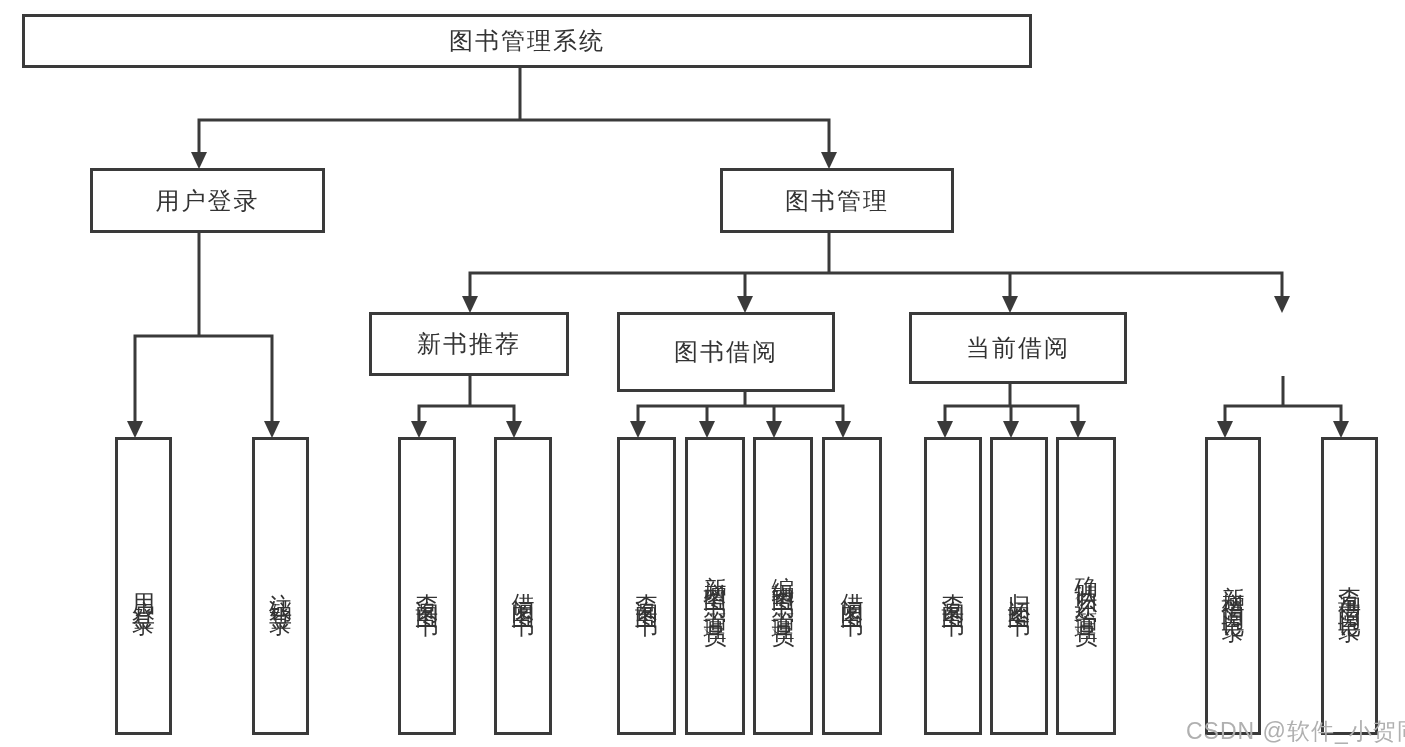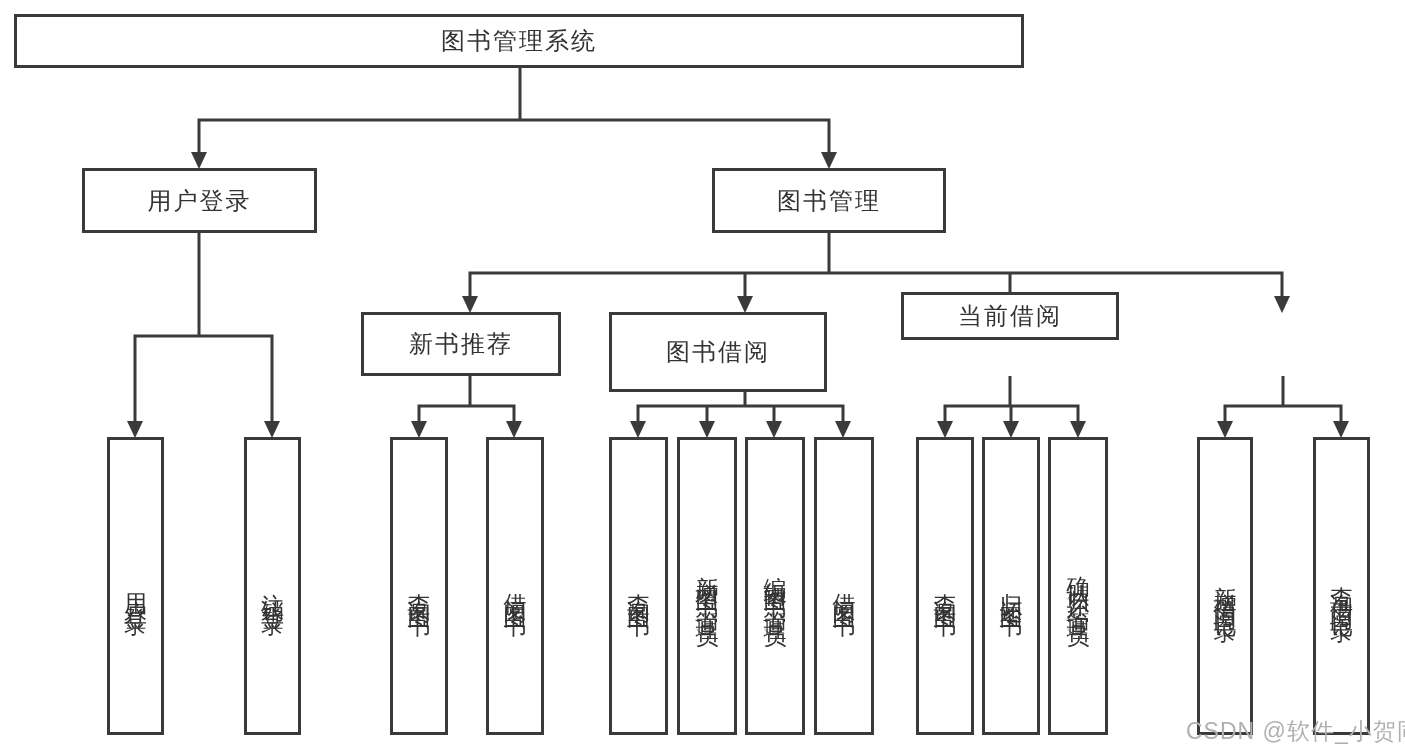--- a/index.html
+++ b/index.html
@@ -15,20 +15,21 @@
     position:absolute; left:0; top:0; width:1405px; height:747px;
     z-index:1; pointer-events:none;
   }
   .node {
     position:absolute;
     box-sizing:border-box;
     border:3px solid #3a3a3a;
     background:#ffffff;
     display:flex; align-items:center; justify-content:center;
     z-index:2;
+    margin-left:8px;
   }
   .hbox { font-size:24px; letter-spacing:2px; }
   .vbox {
     writing-mode:vertical-rl;
     text-orientation:mixed;
     font-size:23px;
     letter-spacing:7px;
     line-height:1;
     padding-top:6px;
   }
@@ -42,21 +43,21 @@
     letter-spacing:1px;
   }
 
   
   #n-root   { left:14px;  top:14px;  width:1010px; height:54px; }
   #n-l2-0   { left:82px;  top:168px; width:235px;  height:65px; }
   #n-l2-1   { left:712px; top:168px; width:234px;  height:65px; }
 
   #n-l3-0   { left:361px; top:312px; width:200px;  height:64px; }
   #n-l3-1   { left:609px; top:312px; width:218px;  height:80px; }
-  #n-l3-2   { left:901px; top:292px; width:218px;  height:48px; }
+  #n-l3-2   { left:901px; top:312px; width:218px;  height:72px; }
   #n-l3-3   { left:1173px;top:312px; width:220px;  height:64px; }
 
   .leaf     { top:437px; height:298px; }
   #n-a0 { left:107px;  width:57px; }
   #n-a1 { left:244px;  width:57px; }
   #n-b0 { left:390px;  width:58px; }
   #n-b1 { left:486px;  width:58px; }
   #n-c0 { left:609px;  width:59px; }
   #n-c1 { left:677px;  width:60px; }
   #n-c2 { left:745px;  width:60px; }

